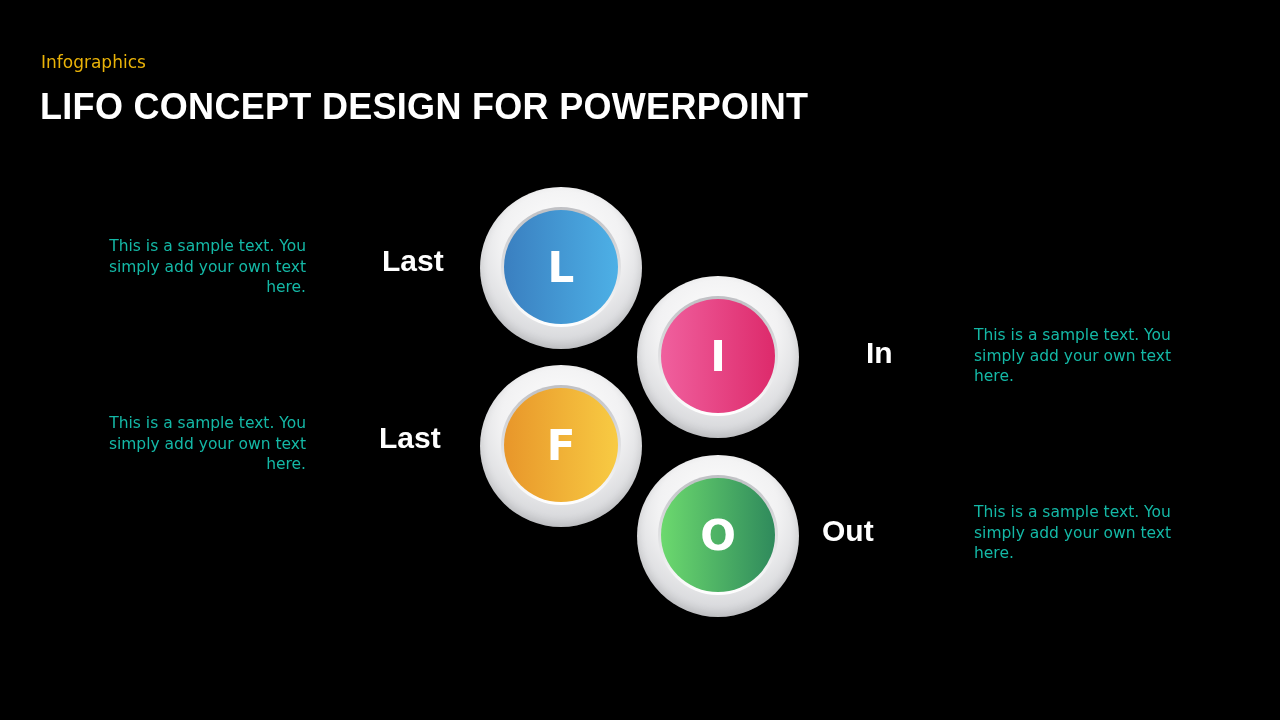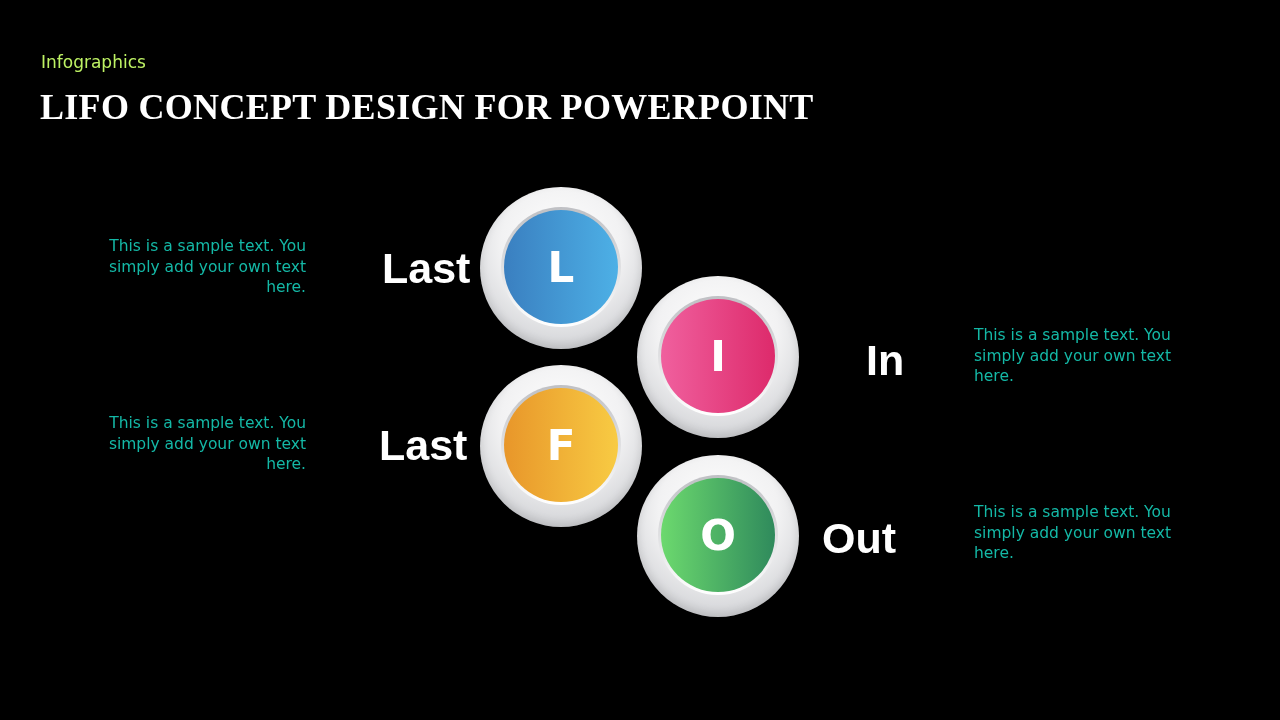--- a/index.html
+++ b/index.html
@@ -1,27 +1,27 @@
 <!DOCTYPE html>
 <html><head>
 <meta charset="utf-8">
 <style>
   html, body { margin: 0; padding: 0; background: #000; }
   body { width: 1280px; height: 720px; position: relative; overflow: hidden; font-family: "Liberation Sans", sans-serif; }
-  .subtitle { position: absolute; left: 41px; top: 52px; font-family: "DejaVu Sans", sans-serif; font-size: 17px; color: #bef264; }
-  .title { position: absolute; left: 40px; top: 86px; font-family: Liberation Serif, serif; font-weight: bold; font-size: 36px; color: #fff; letter-spacing: 0.3px; white-space: nowrap; }
+  .subtitle { position: absolute; left: 41px; top: 52px; font-family: "DejaVu Sans", sans-serif; font-size: 17px; color: #eab308; }
+  .title { position: absolute; left: 40px; top: 86px; font-family: Liberation Sans, sans-serif; font-weight: bold; font-size: 36px; color: #fff; letter-spacing: 0.3px; white-space: nowrap; }
   .ring { position: absolute; width: 162px; height: 162px; border-radius: 50%;
           background: radial-gradient(circle at 50% 35%, #ffffff 0%, #f2f2f3 45%, #d6d7da 75%, #c4c5c9 100%);
           box-shadow: inset 0 -4px 8px rgba(0,0,0,0.12); }
   .disc-wrap { position: absolute; left: 21px; top: 20px; width: 120px; height: 120px; border-radius: 50%;
           background: linear-gradient(180deg, #bfc0c4 0%, #ffffff 100%); }
   .disc { position: absolute; left: 3px; top: 3px; width: 114px; height: 114px; border-radius: 50%;
           display: flex; align-items: center; justify-content: center; }
   .letter { font-family: "DejaVu Sans", sans-serif; font-weight: bold; font-size: 42px; color: #fff; }
-  .word { position: absolute; font-family: "Liberation Sans", sans-serif; font-weight: bold; font-size: 43px; color: #fff; }
+  .word { position: absolute; font-family: "Liberation Sans", sans-serif; font-weight: bold; font-size: 30px; color: #fff; }
   .desc { position: absolute; width: 240px; font-family: "DejaVu Sans", sans-serif; font-size: 15.5px; line-height: 20.5px; color: #14b8a6; }
   .desc.right-align { text-align: right; }
 </style>
 </head>
 <body>
 
 <div class="subtitle">Infographics</div>
 <div class="title">LIFO CONCEPT DESIGN FOR POWERPOINT</div>
 
 <div class="desc right-align" style="left:66px; top:236px;">This is a sample text. You simply add your own text here.</div>

